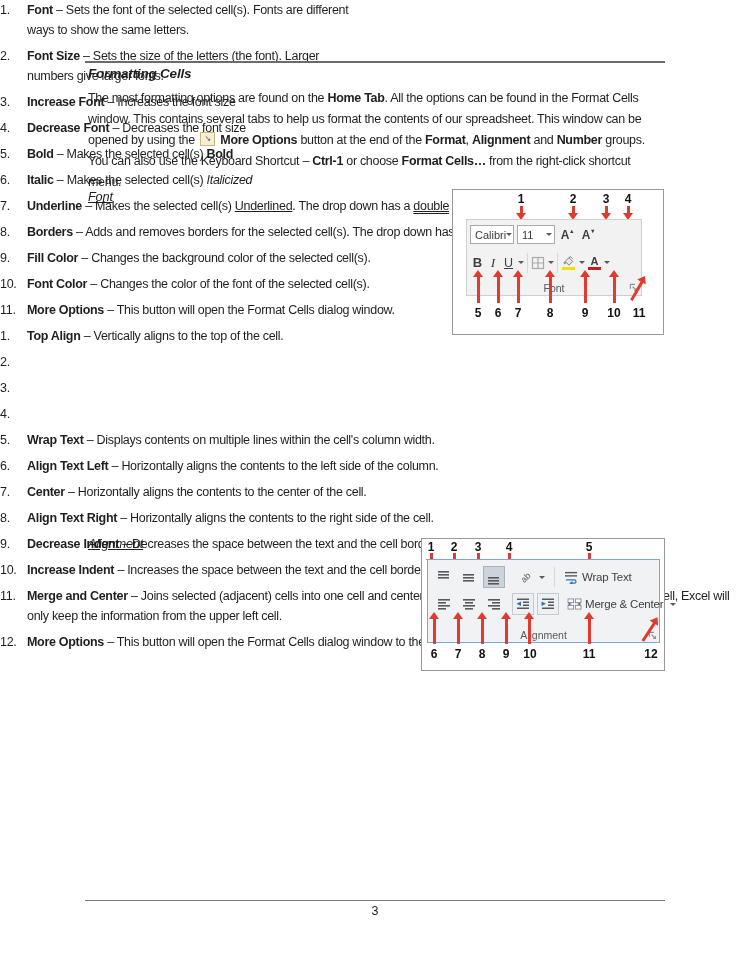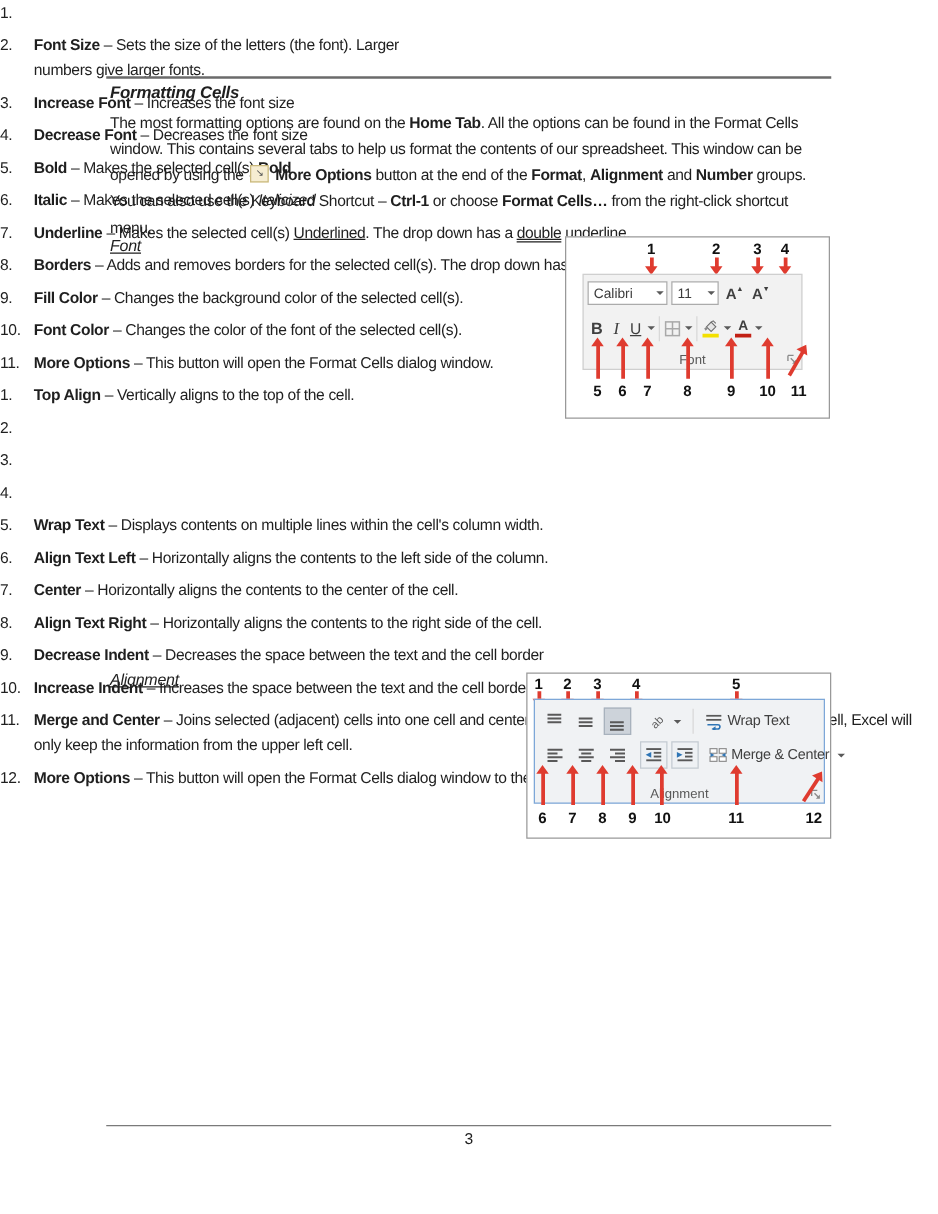--- a/index.html
+++ b/index.html
@@ -184,20 +184,21 @@
 
   <div id="doc-title">Formatting Cells</div>
 
   <div id="intro" class="body-text"><span>The most formatting options are found on the </span><span style="font-weight: bold;">Home Tab</span><span>. All the options can be found in the Format Cells window. This contains several tabs to help us format the contents of our spreadsheet. This window can be opened by using the </span><span class="inline-icon"></span><span> </span><span style="font-weight: bold;">More Options</span><span> button at the end of the </span><span style="font-weight: bold;">Format</span><span>, </span><span style="font-weight: bold;">Alignment</span><span> and </span><span style="font-weight: bold;">Number</span><span> groups. You can also use the Keyboard Shortcut – </span><span style="font-weight: bold;">Ctrl-1</span><span> or choose </span><span style="font-weight: bold;">Format Cells…</span><span> from the right-click shortcut menu.</span></div>
 
   <div id="font-heading" class="sec-heading">Font</div>
 
   <div id="font-items">
     <div class="li nw">
         <span class="num">1.</span>
+        <span class="itext"><span style="font-weight: bold;">Font</span><span> – Sets the font of the selected cell(s). Fonts are different ways to show the same letters.</span></span>
       </div>
     <div class="li nw">
         <span class="num">2.</span>
         <span class="itext"><span style="font-weight: bold; text-align: center;">Font Size</span><span> – Sets the size of the letters (the font). Larger numbers give larger fonts.</span></span>
       </div>
     <div class="li nw">
         <span class="num">3.</span>
         <span class="itext"><span style="font-weight: bold;">Increase Font</span><span> – Increases the font size</span></span>
       </div>
     <div class="li nw">
@@ -247,21 +248,21 @@
       </div>
     <div class="arr arr-down" style="left:153px;top:16px;height:14px;">
         <i class="shaft"></i>
       </div>
     <div class="arr arr-down" style="left:175px;top:16px;height:14px;">
         <i class="shaft"></i>
       </div>
 
     <div id="font-panel" class="panel">
       <div id="font-row1" class="trow">
-        <span class="combo" style="width:64px;">
+        <span class="combo" style="width:44px;">
             <span class="cv">Calibri</span>
             <span class="caret"></span>
           </span>
         <span class="combo" style="width:38px;">
             <span class="cv">11</span>
             <span class="caret"></span>
           </span>
         <span class="tbtn" style="width:18px;">
             <span class="fx-a">A</span>
             <span class="fx-a sup" style="position:static;font-size:6px;margin-left:1px;margin-top:-8px;">▴</span>

